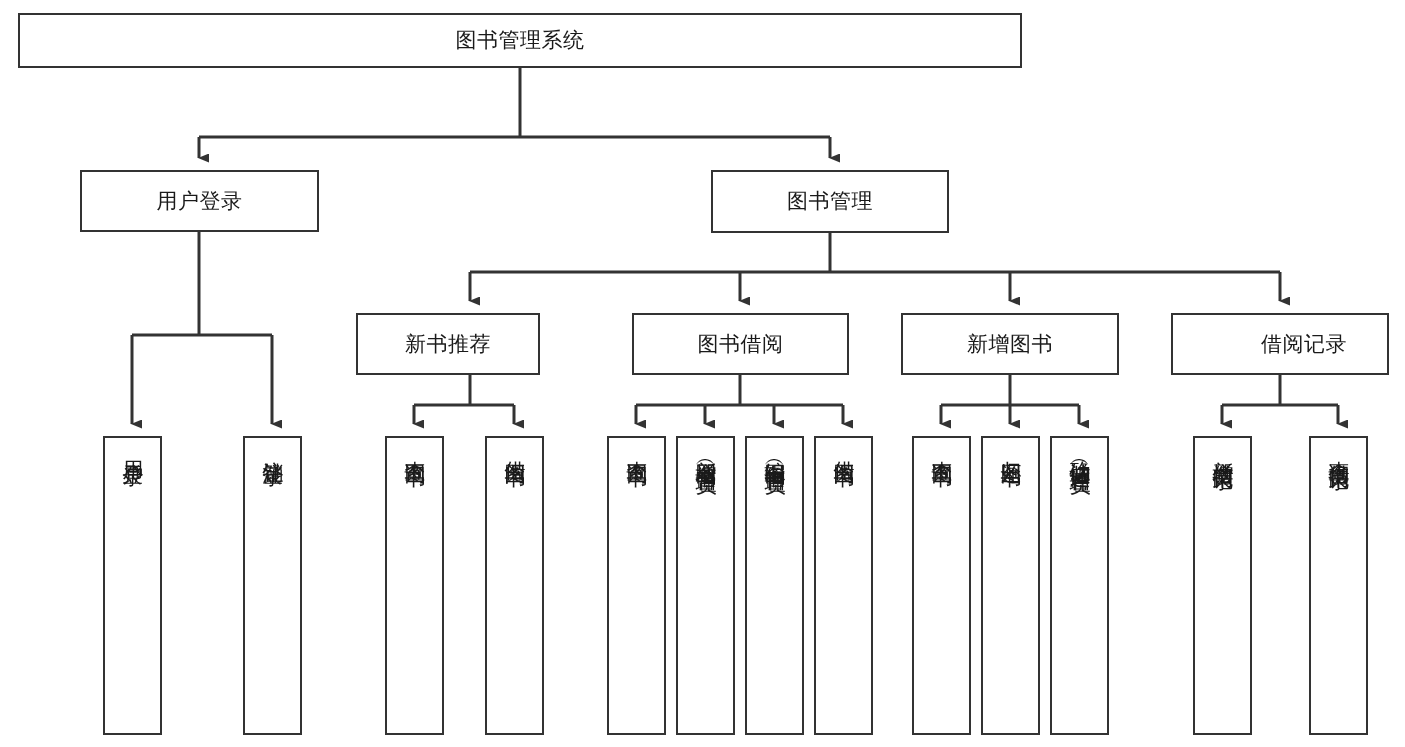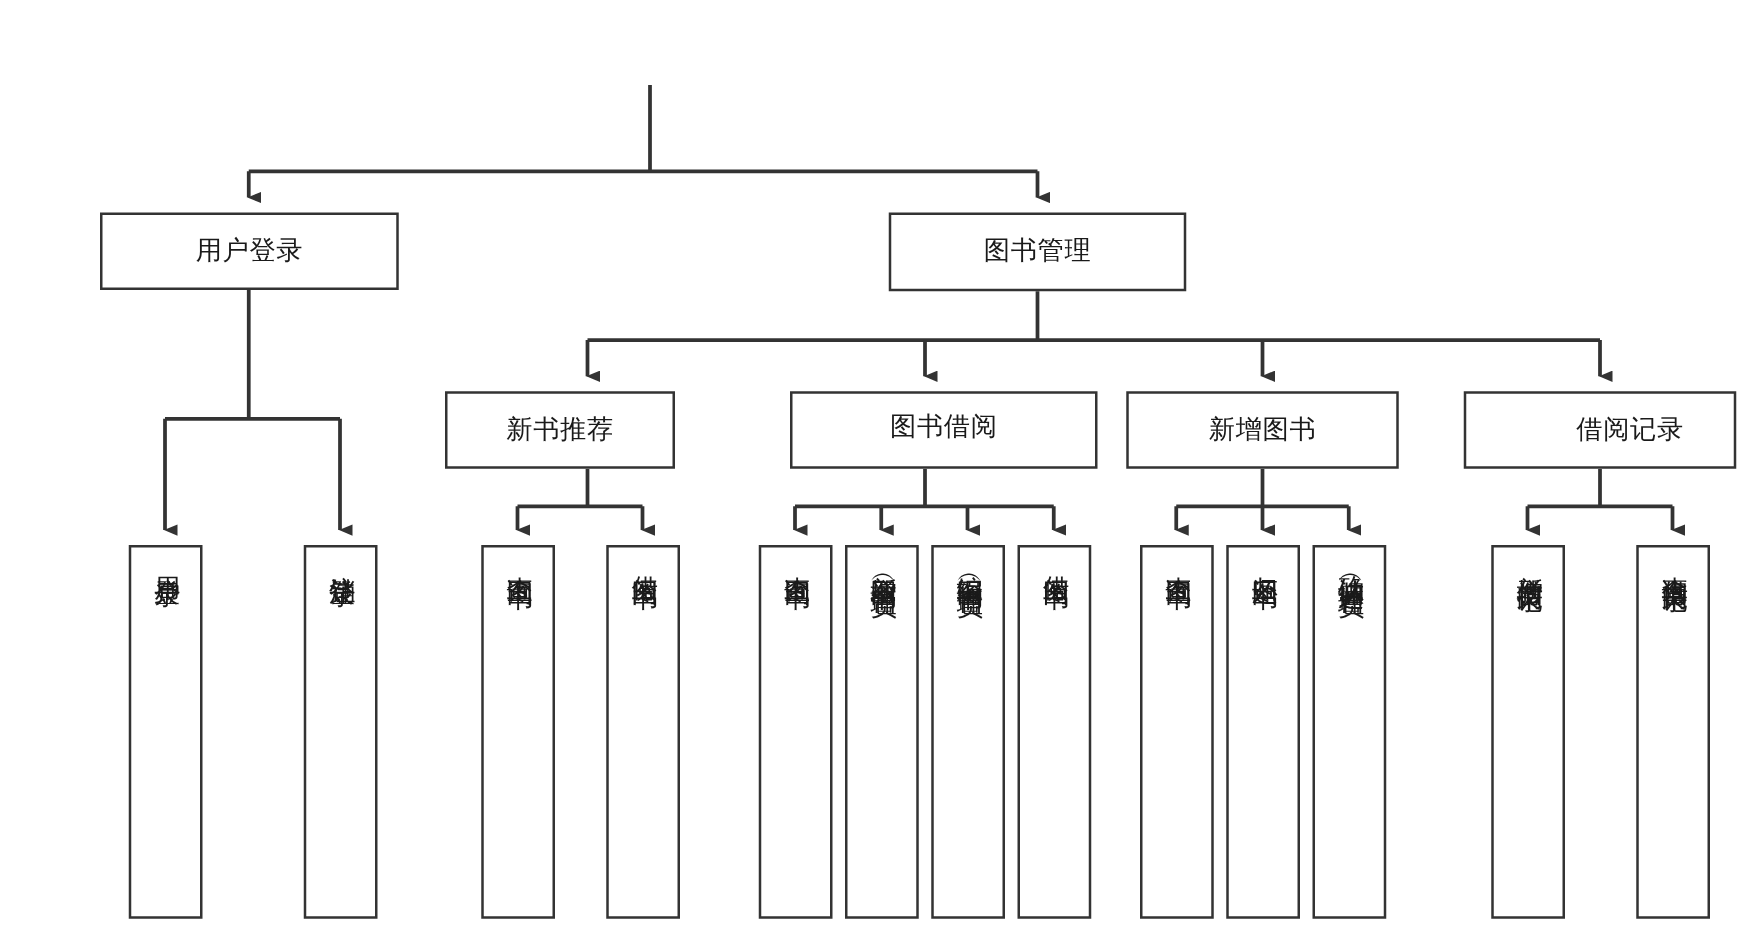--- a/index.html
+++ b/index.html
@@ -111,32 +111,35 @@
       <path d="M 1010,405 L 1010,424" marker-end="url(#arrow)"></path>
       <path d="M 1079,405 L 1079,424" marker-end="url(#arrow)"></path>
 
       <path d="M 1280,375 L 1280,405"></path>
       <path d="M 1222,405 L 1338,405"></path>
       <path d="M 1222,405 L 1222,424" marker-end="url(#arrow)"></path>
       <path d="M 1338,405 L 1338,424" marker-end="url(#arrow)"></path>
     </g>
   </svg>
 
+  <div class="node" style="left:18px; top:13px; width:1004px; height:55px;">
+    <span class="label">图书管理系统</span>
+  </div>
 
   <div class="node" style="left:80px; top:170px; width:239px; height:62px;">
     <span class="label">用户登录</span>
   </div>
   <div class="node" style="left:711px; top:170px; width:238px; height:63px;">
     <span class="label">图书管理</span>
   </div>
 
   <div class="node" style="left:356px; top:313px; width:184px; height:62px;">
     <span class="label">新书推荐</span>
   </div>
-  <div class="node" style="left:632px; top:313px; width:246px; height:62px;font-family:Liberation Mono, monospace;">
+  <div class="node" style="left:632px; top:313px; width:217px; height:62px;">
     <span class="label">图书借阅</span>
   </div>
   <div class="node" style="left:901px; top:313px; width:218px; height:62px;">
     <span class="label">新增图书</span>
   </div>
   <div class="node" style="left:1171px; top:313px; width:218px; height:62px;padding-left:48px;">
     <span class="label">借阅记录</span>
   </div>
 
   <div class="node vertical" style="left:103px; top:436px; width:59px; height:299px;">

